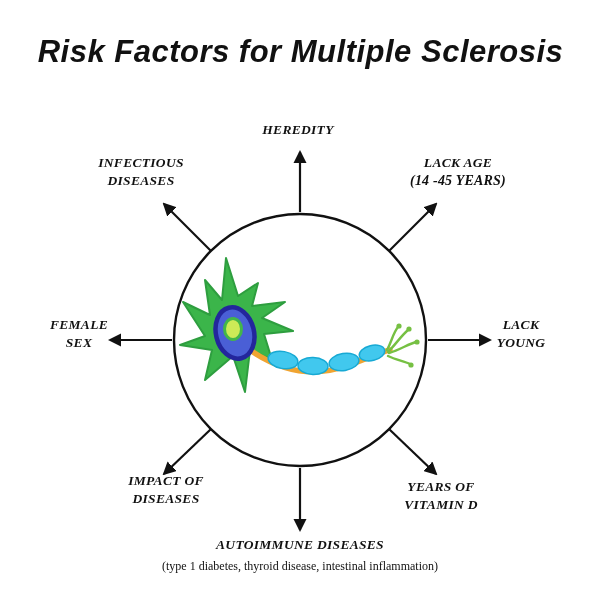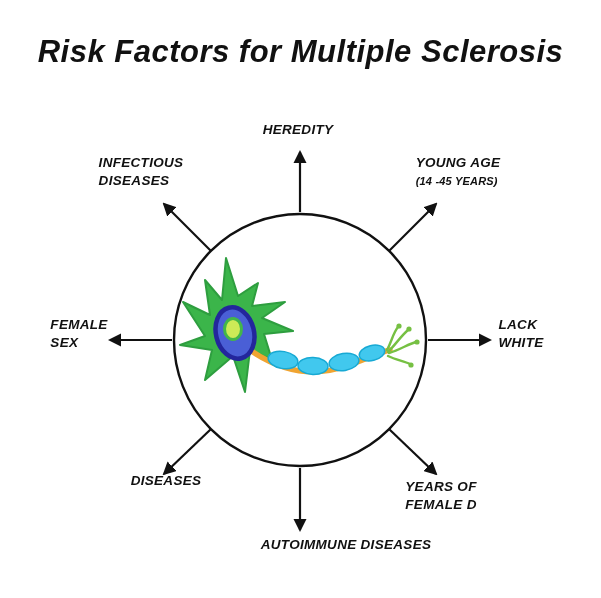--- a/index.html
+++ b/index.html
@@ -14,39 +14,41 @@
   }
   .title{
     position:absolute;left:0;right:0;top:34px;
     margin:0;text-align:center;
     font-size:31px;font-weight:bold;font-style:italic;
     letter-spacing:.5px;
   }
   .diagram-svg{position:absolute;left:0;top:0;}
   .label{
     position:absolute;transform:translateX(-50%);
+    text-align:center;
     font-style:italic;font-weight:bold;
     font-size:13.5px;line-height:18px;letter-spacing:.3px;
     white-space:nowrap;
+    font-family:Liberation Serif, serif;
   }
   .label .ln{display:block;}
-  .label .small{font-size:11px;letter-spacing:.2px;}
+  .label .small{font-size:14px;letter-spacing:.2px;}
   .label .subtitle{
     display:block;margin-top:5px;
     font-style:normal;font-weight:400;
     font-size:12px;letter-spacing:0;line-height:14px;
   }
   .pos-heredity{left:298px;top:121px;}
   .pos-young-age{left:458px;top:154px;}
   .pos-infectious{left:141px;top:154px;}
   .pos-female{left:79px;top:316px;}
   .pos-white{left:521px;top:316px;}
   .pos-env{left:166px;top:472px;}
   .pos-vitd{left:441px;top:478px;}
-  .pos-autoimmune{left:300px;top:536px;margin-left:46px;}
+  .pos-autoimmune{left:300px;top:536px;}
 </style>
 </head>
 <body>
 
 <div class="canvas">
 
   <h1 class="title">Risk Factors for Multiple Sclerosis</h1>
 
   <svg class="diagram-svg" width="601" height="598" viewBox="0 0 601 598">
     <defs>
@@ -96,45 +98,47 @@
       <ellipse cx="235" cy="333" rx="19" ry="26" transform="rotate(-14 235 333)" fill="#4a5fd6" stroke="#23269c" stroke-width="4.5"></ellipse>
       <ellipse cx="233" cy="329" rx="8.5" ry="10.5" fill="#cdea57" stroke="#43b649" stroke-width="3"></ellipse>
     </g>
   </svg>
 
   <div class="label pos-heredity">
     <span class="ln">HEREDITY</span>
   </div>
 
   <div class="label pos-young-age">
-    <span class="ln">YOUNG AGE</span>
+    <span class="ln">LACK AGE</span>
     <span class="ln small">(14 -45 YEARS)</span>
   </div>
 
   <div class="label pos-female">
     <span class="ln">FEMALE</span>
     <span class="ln">SEX</span>
   </div>
 
   <div class="label pos-infectious">
     <span class="ln">INFECTIOUS</span>
     <span class="ln">DISEASES</span>
   </div>
 
   <div class="label pos-white">
     <span class="ln">LACK</span>
-    <span class="ln">WHITE</span>
+    <span class="ln">YOUNG</span>
   </div>
 
   <div class="label pos-env">
+    <span class="ln">IMPACT OF</span>
     <span class="ln">DISEASES</span>
   </div>
 
   <div class="label pos-autoimmune">
     <span class="ln">AUTOIMMUNE DISEASES</span>
+    <span class="subtitle">(type 1 diabetes, thyroid disease, intestinal inflammation)</span>
   </div>
 
   <div class="label pos-vitd">
     <span class="ln">YEARS OF</span>
-    <span class="ln">FEMALE D</span>
+    <span class="ln">VITAMIN D</span>
   </div>
 
 </div>
 
 </body></html>

